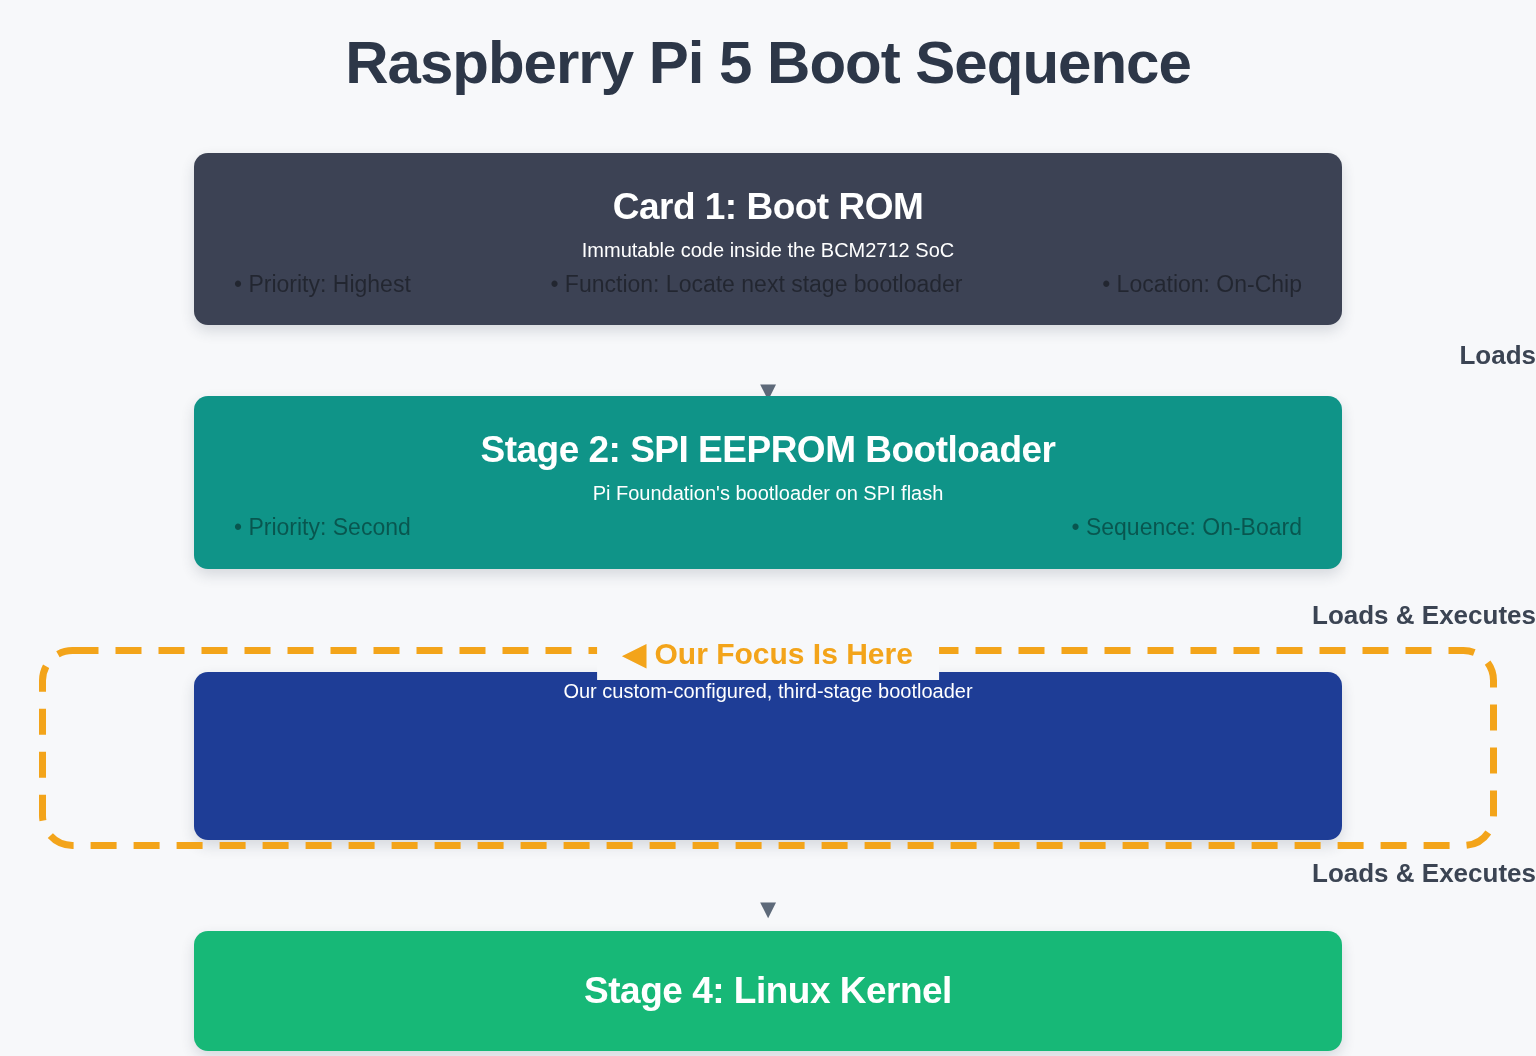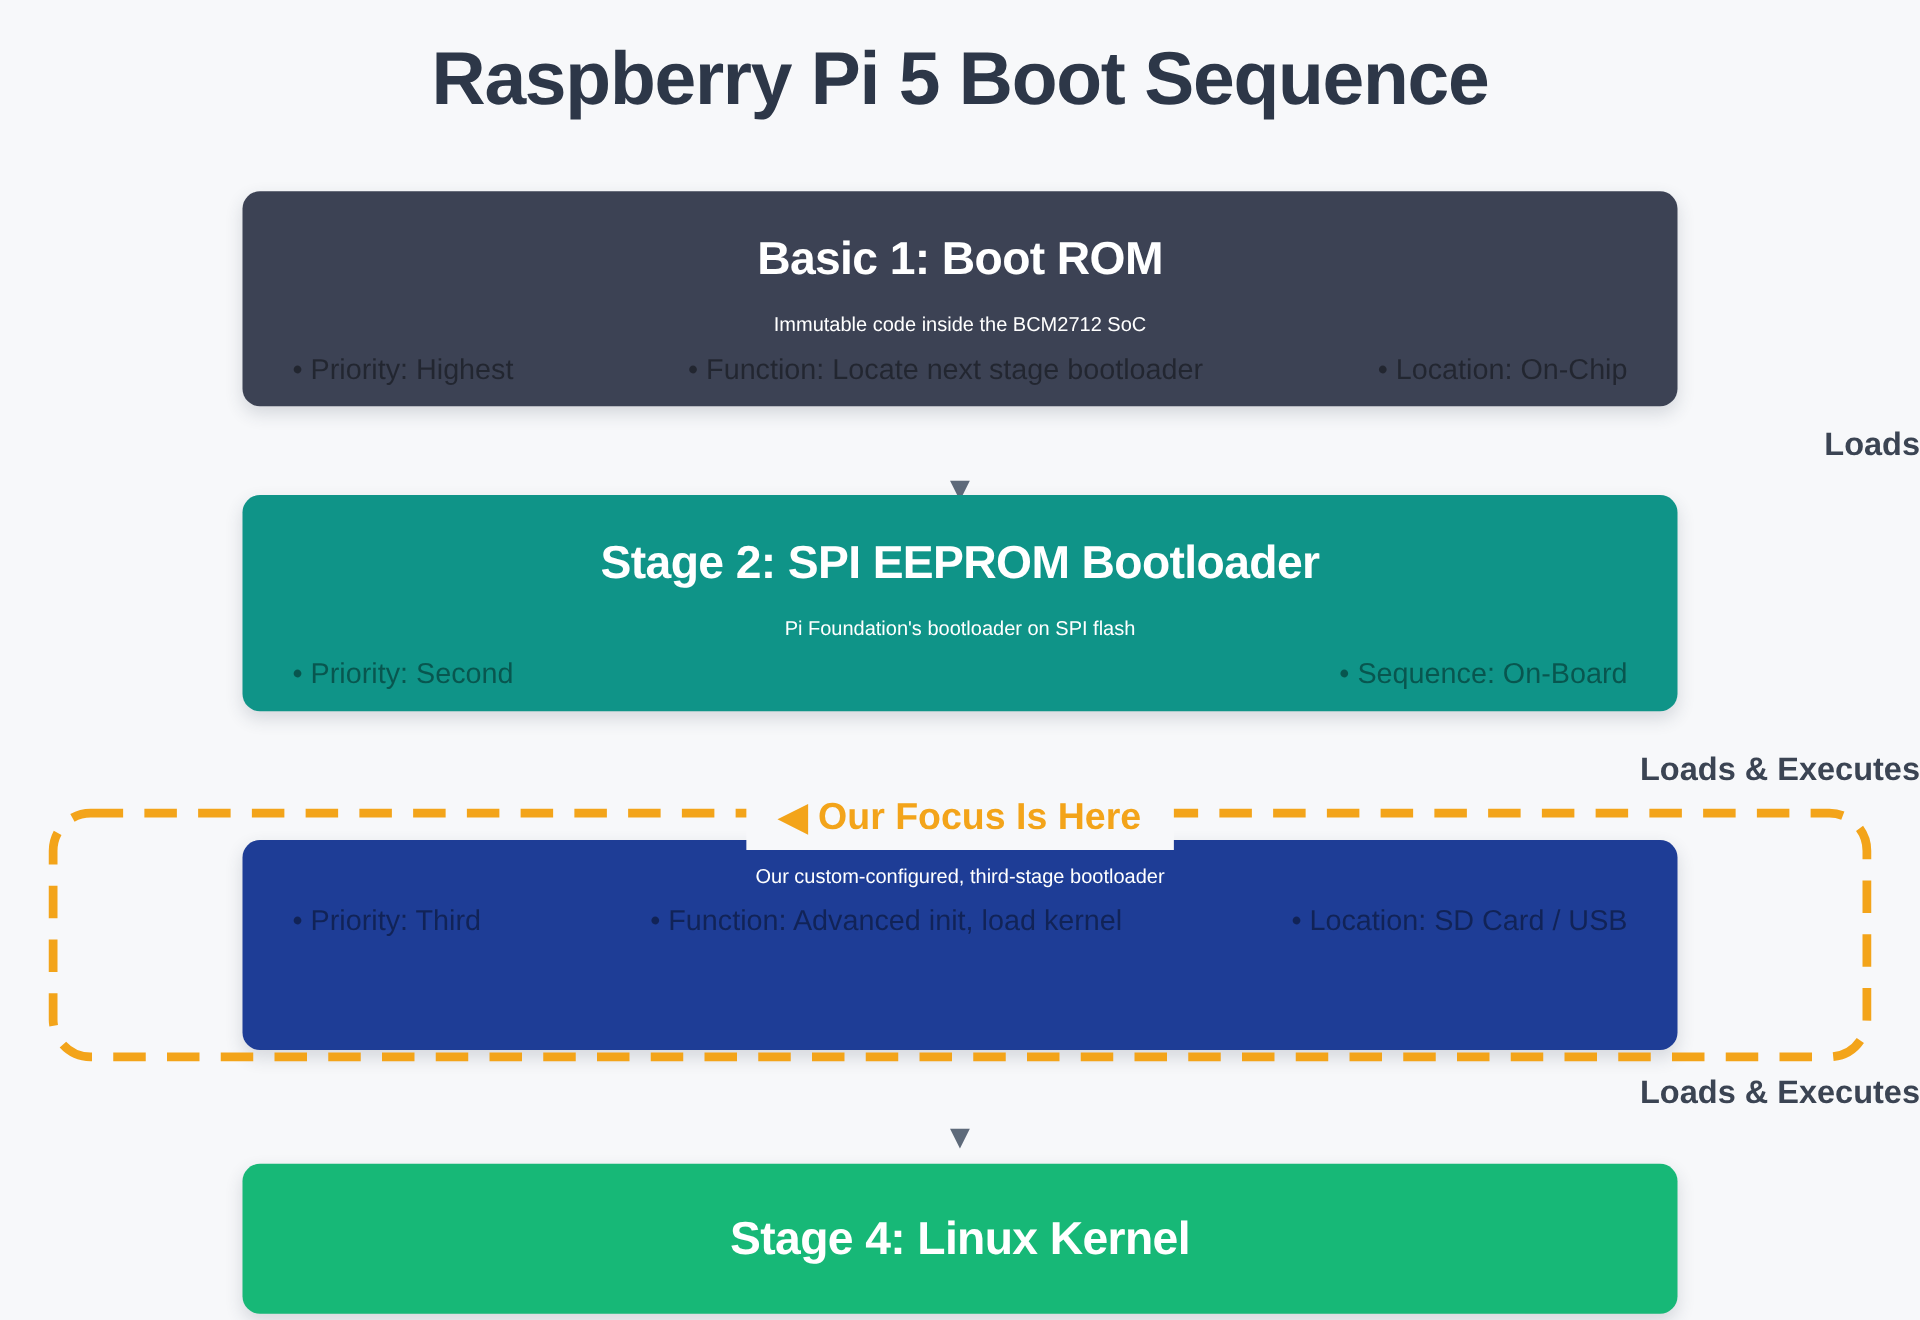--- a/index.html
+++ b/index.html
@@ -19,21 +19,21 @@
     border-radius:14px;text-align:center;color:#fff;
     box-shadow:0 6px 14px rgba(45,55,72,0.16);
   }
   .card1{top:153px;height:172px;background:var(--stage1-bg,#3c4254);}
   .card2{top:396px;height:173px;background:var(--stage2-bg,#0f9488);}
   .card3{top:672px;height:168px;background:var(--stage3-bg,#1e3d96);z-index:1;}
   .card4{top:931px;height:120px;background:var(--stage4-bg,#17b877);
          display:flex;align-items:center;justify-content:center;}
   .stage-title{padding-top:30px;font-size:37px;line-height:48px;font-weight:bold;letter-spacing:-0.5px;}
   .card4 .stage-title{padding-top:0;}
-  .stage-sub{margin-top:13px;font-size:16px;line-height:34px;}
+  .stage-sub{margin-top:2px;font-size:20px;line-height:34px;}
   .meta-row{
     margin-top:2px;display:flex;justify-content:space-between;
     padding:0 40px;font-size:23px;line-height:30px;
     color:rgba(0,0,0,0.42);white-space:nowrap;
   }
   .connector-label{
     position:absolute;left:0;width:100%;text-align:right;
     font-size:26px;line-height:30px;font-weight:bold;
     color:var(--connector-text,#3b4453);
   }
@@ -57,21 +57,21 @@
     font-size:30px;font-weight:bold;color:var(--accent-orange,#f3a41a);
     z-index:3;white-space:nowrap;
   }
 </style>
 </head>
 <body>
 
 <div class="page-title">Raspberry Pi 5 Boot Sequence</div>
 
 <div class="card card1">
-  <div class="stage-title">Basic 1: Boot ROM</div>
+  <div class="stage-title">Card 1: Boot ROM</div>
   <div class="stage-sub">Immutable code inside the BCM2712 SoC</div>
   <div class="meta-row">
     <span>• Priority: Highest</span>
     <span>• Function: Locate next stage bootloader</span>
     <span>• Location: On-Chip</span>
   </div>
 </div>
 
 <div class="connector-label lbl-loads">Loads</div>
 <div class="arrow-down arrow1">▼</div>
@@ -82,25 +82,20 @@
   <div class="meta-row">
     <span>• Priority: Second</span>
     <span>• Sequence: On-Board</span>
   </div>
 </div>
 
 <div class="connector-label lbl-le1">Loads &amp; Executes</div>
 
 <div class="card card3">
   <div class="stage-sub">Our custom-configured, third-stage bootloader</div>
-  <div class="meta-row">
-    <span>• Priority: Third</span>
-    <span>• Function: Advanced init, load kernel</span>
-    <span>• Location: SD Card / USB</span>
-  </div>
 </div>
 
 <svg class="focus-outline" width="1460" height="204" viewBox="0 0 1460 204">
   <rect x="4.5" y="4.5" width="1451" height="195" rx="30" fill="none" stroke="#f3a41a" stroke-width="7" stroke-dasharray="26 17"></rect>
 </svg>
 <div class="focus-callout">◀ Our Focus Is Here</div>
 
 <div class="connector-label lbl-le2">Loads &amp; Executes</div>
 <div class="arrow-down arrow2">▼</div>
 

